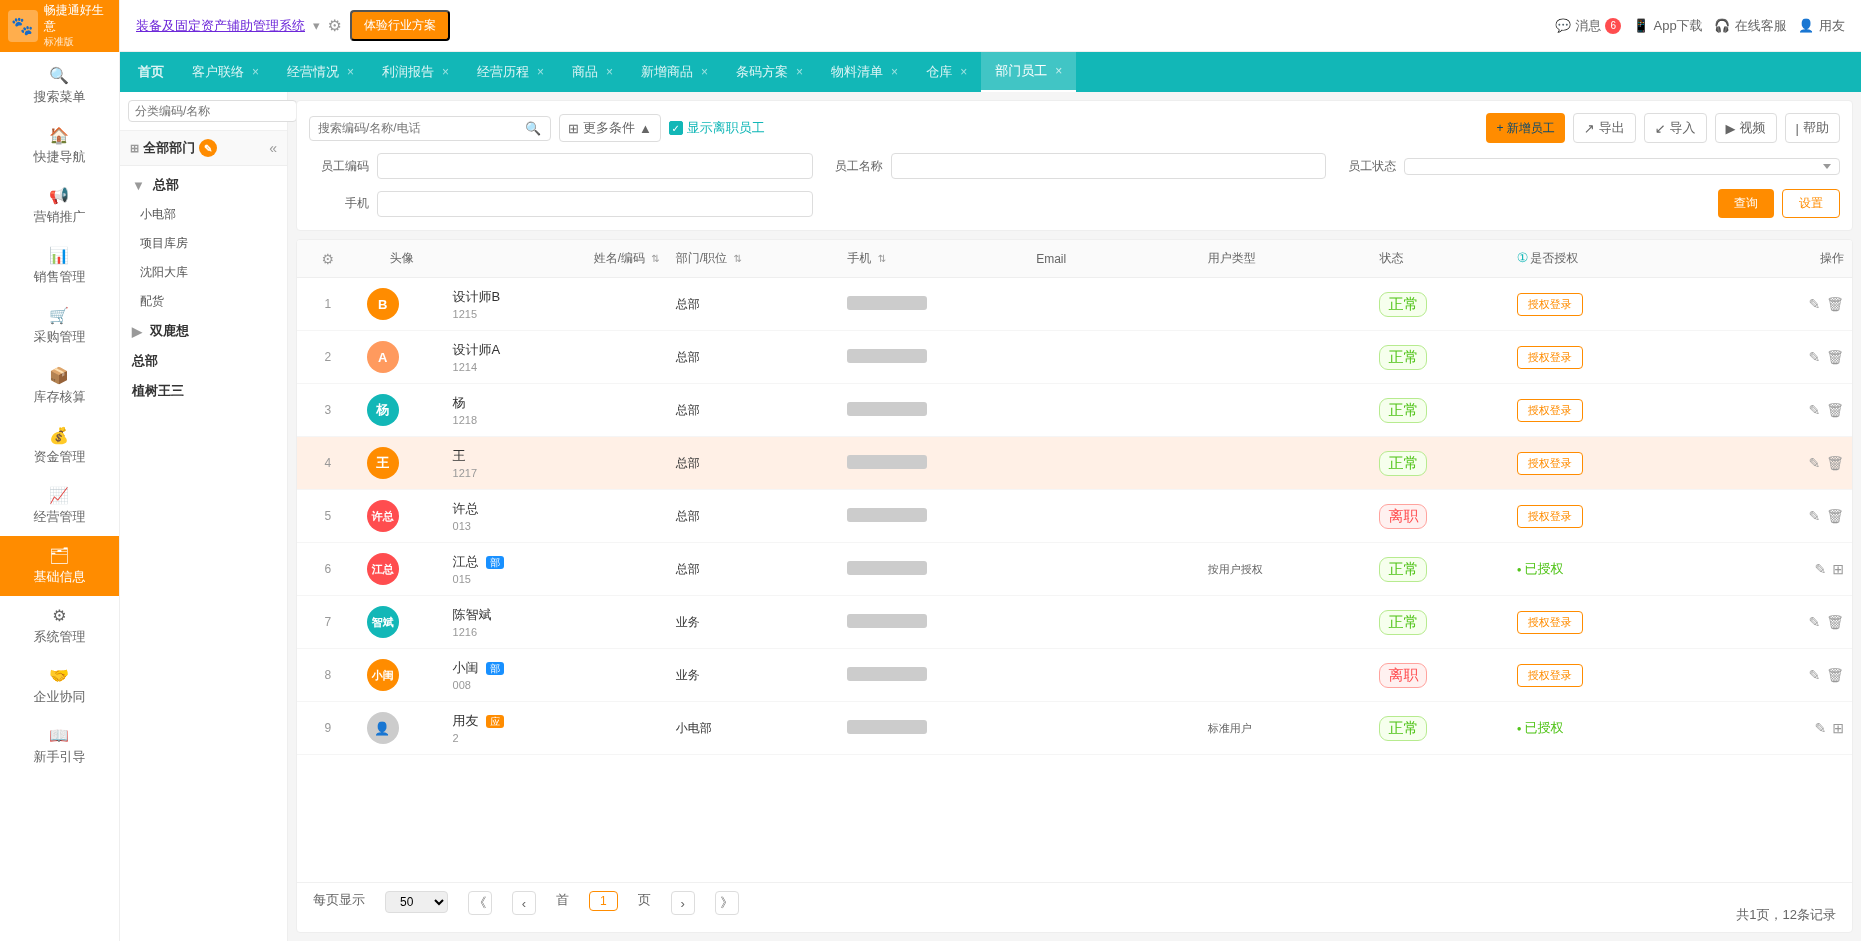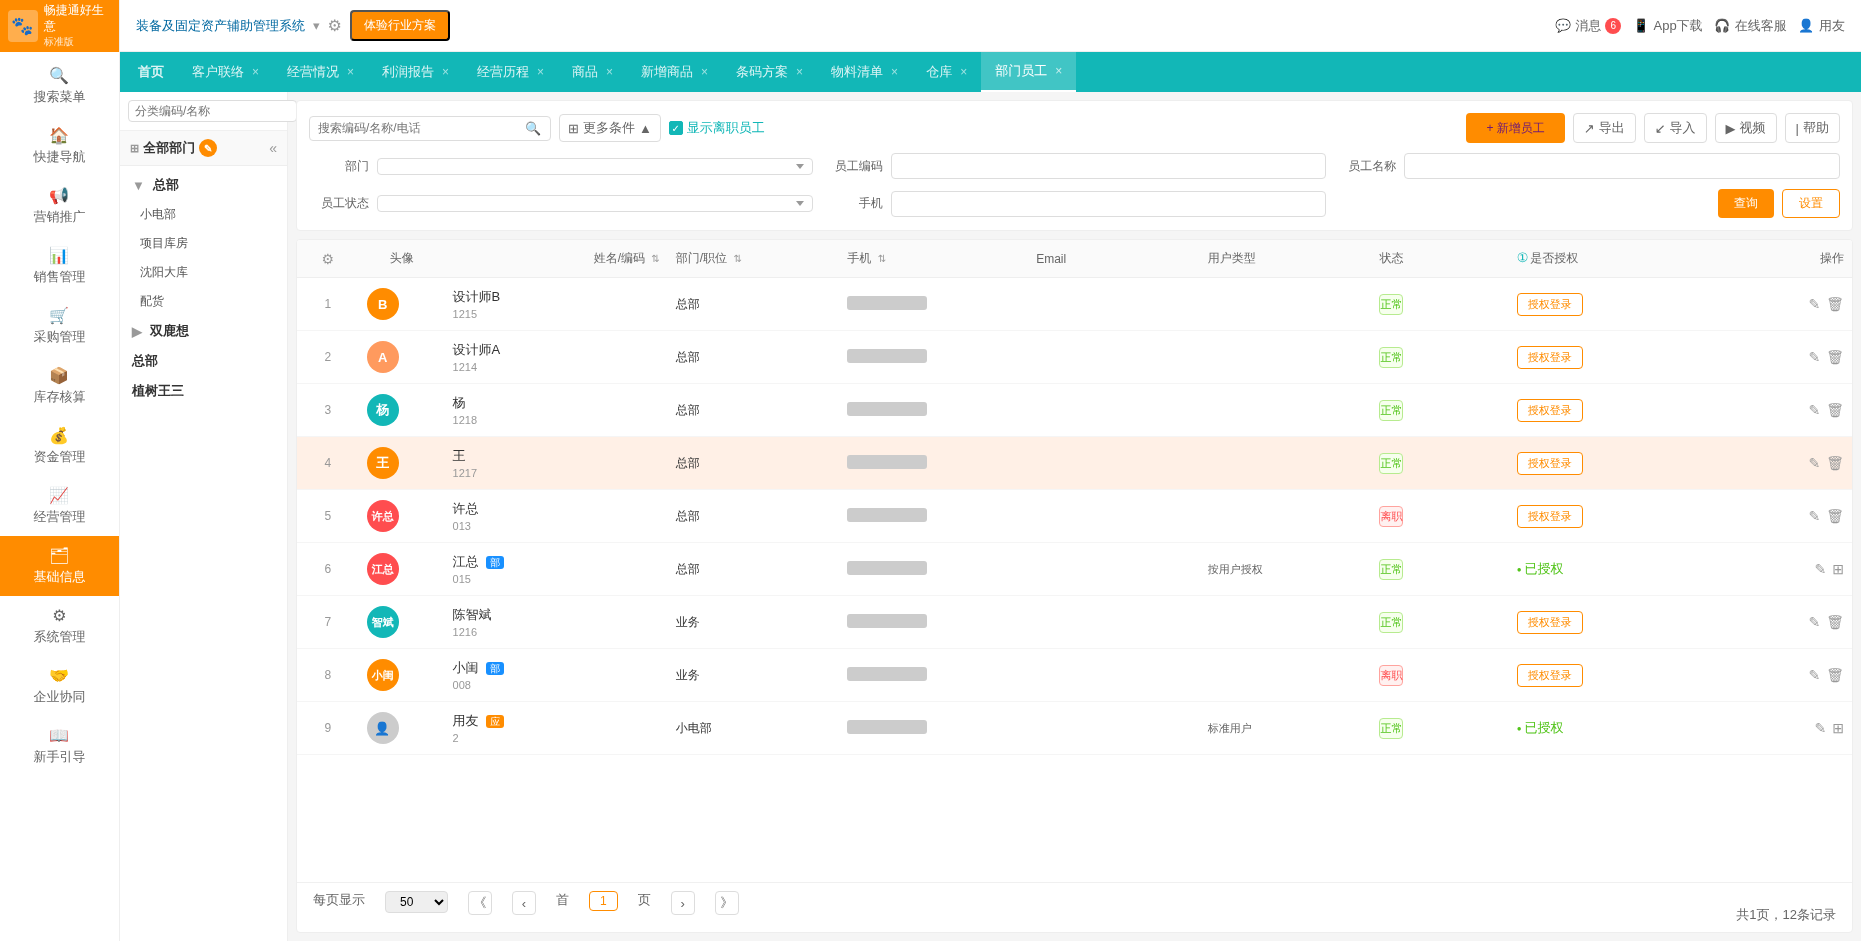--- a/index.html
+++ b/index.html
@@ -15,21 +15,21 @@
     .sidebar-item { display: flex; flex-direction: column; align-items: center; padding: 10px 4px; cursor: pointer; color: #666; font-size: 11px; gap: 3px; }
     .sidebar-item.active { background: #ff8c00; color: white; }
     .sidebar-item .icon { font-size: 16px; }
 
     
     .main { flex: 1; display: flex; flex-direction: column; overflow: hidden; }
 
     
     .topbar { background: white; height: 52px; display: flex; align-items: center; padding: 0 16px; border-bottom: 1px solid #eee; justify-content: space-between; flex-shrink: 0; }
     .topbar-left { display: flex; align-items: center; gap: 8px; }
-    .topbar-title { font-size: 13px; color: #0369a1; }
+    .topbar-title { font-size: 13px; color: #6d28d9; text-decoration: underline; }
     .topbar-actions { display: flex; align-items: center; gap: 12px; color: #666; font-size: 12px; }
     .topbar-trial { background: #ff8c00; color: white; padding: 5px 12px; border-radius: 4px; font-size: 12px; cursor: pointer; }
     .topbar-action-item { display: flex; align-items: center; gap: 4px; cursor: pointer; color: #666; }
     .topbar-badge { background: #ff4d4f; color: white; border-radius: 50%; width: 16px; height: 16px; font-size: 10px; display: flex; align-items: center; justify-content: center; }
 
     
     .tabbar { background: #12b7b7; display: flex; align-items: center; height: 40px; padding: 0 4px; flex-shrink: 0; overflow-x: auto; }
     .tab { padding: 0 14px; height: 40px; display: flex; align-items: center; gap: 4px; color: white; cursor: pointer; font-size: 13px; white-space: nowrap; opacity: 0.85; }
     .tab.active { background: rgba(255,255,255,0.2); opacity: 1; border-bottom: 2px solid white; }
     .tab .close { margin-left: 4px; opacity: 0.7; font-size: 12px; }
@@ -54,21 +54,21 @@
 
     
     .filter-area { background: white; border-radius: 4px; padding: 12px; margin-bottom: 8px; border: 1px solid #eee; }
     .filter-toolbar { display: flex; align-items: center; gap: 8px; margin-bottom: 10px; }
     .filter-search { display: flex; align-items: center; border: 1px solid #ddd; border-radius: 4px; padding: 4px 8px; gap: 4px; width: 242px; }
     .filter-search input { border: none; outline: none; font-size: 12px; flex: 1; }
     .filter-more { display: flex; align-items: center; gap: 4px; color: #666; cursor: pointer; font-size: 12px; padding: 4px 8px; border: 1px solid #ddd; border-radius: 4px; }
     .filter-show-resigned { display: flex; align-items: center; gap: 4px; color: #12b7b7; font-size: 12px; cursor: pointer; }
     .filter-checkbox { width: 14px; height: 14px; border: 1px solid #12b7b7; border-radius: 2px; background: #12b7b7; display: flex; align-items: center; justify-content: center; color: white; font-size: 10px; }
     .filter-actions { margin-left: auto; display: flex; gap: 8px; }
-    .btn-add { background: #ff8c00; color: #701a75; padding: 5px 20px; border-radius: 4px; border: none; cursor: pointer; font-size: 12px; display: flex; align-items: center; gap: 4px; }
+    .btn-add { background: #ff8c00; color: #0c4a6e; padding: 5px 10px; border-radius: 4px; border: none; cursor: pointer; font-size: 12px; display: flex; align-items: center; gap: 4px; }
     .btn-outline { background: white; color: #666; padding: 5px 10px; border-radius: 4px; border: 1px solid #ddd; cursor: pointer; font-size: 12px; display: flex; align-items: center; gap: 4px; }
 
     .filter-form { display: grid; grid-template-columns: 1fr 1fr 1fr; gap: 10px; align-items: center; }
     .form-row { display: flex; align-items: center; gap: 8px; }
     .form-label { color: #666; font-size: 12px; white-space: nowrap; width: 60px; text-align: right; }
     .form-input { flex: 1; border: 1px solid #ddd; border-radius: 4px; padding: 5px 8px; font-size: 12px; outline: none; }
     .form-select { flex: 1; border: 1px solid #ddd; border-radius: 4px; padding: 5px 8px; font-size: 12px; outline: none; background: white; display: flex; align-items: center; justify-content: space-between; cursor: pointer; }
     .filter-btns { display: flex; gap: 8px; justify-content: flex-end; grid-column: 3; }
     .btn-query { background: #ff8c00; color: white; padding: 5px 16px; border-radius: 4px; border: none; cursor: pointer; font-size: 12px; }
     .btn-set { background: white; color: #ff8c00; padding: 5px 16px; border-radius: 4px; border: 1px solid #ff8c00; cursor: pointer; font-size: 12px; }
@@ -80,21 +80,21 @@
     thead th { background: #fafafa; padding: 10px 8px; text-align: left; font-size: 12px; color: #666; border-bottom: 1px solid #eee; white-space: nowrap; font-weight: normal; }
     tbody tr { border-bottom: 1px solid #f5f5f5; }
     tbody tr.highlighted { background: #fff0e6; }
     tbody td { padding: 10px 8px; font-size: 12px; color: #333; vertical-align: middle; }
     .avatar { width: 32px; height: 32px; border-radius: 50%; display: flex; align-items: center; justify-content: center; color: white; font-size: 13px; font-weight: bold; }
     .avatar-orange { background: #ff8c00; }
     .avatar-teal { background: #12b7b7; }
     .avatar-red { background: #ff4d4f; }
     .avatar-green { background: #52c41a; }
     .avatar-gray { background: #ccc; }
-    .status-badge { padding: 2px 0; border-radius: 4px; font-size: 11px; display: inline-block; }
+    .status-badge { padding: 2px 8px; border-radius: 9px; font-size: 15px; display: inline-block; }
     .status-normal { background: #f6ffed; color: #52c41a; border: 1px solid #b7eb8f; }
     .status-resigned { background: #fff1f0; color: #ff4d4f; border: 1px solid #ffa39e; }
     .btn-authorize { padding: 3px 10px; border: 1px solid #ff8c00; border-radius: 4px; color: #ff8c00; background: white; cursor: pointer; font-size: 11px; }
     .authorized { color: #52c41a; display: flex; align-items: center; gap: 3px; }
     .authorized::before { content: '●'; font-size: 8px; }
     .action-btns { display: flex; gap: 6px; }
     .action-btn { color: #999; cursor: pointer; font-size: 14px; }
     .user-type { font-size: 11px; color: #666; }
     .name-sub { font-size: 11px; color: #999; margin-top: 2px; }
     .blue-badge { background: #1890ff; color: white; border-radius: 3px; font-size: 10px; padding: 1px 4px; margin-left: 4px; }
@@ -341,27 +341,20 @@
               <span>▶</span>
               <span>视频</span>
             </button>
             <button class="btn-outline">
               <span>|</span>
               <span>帮助</span>
             </button>
           </div>
         </div>
         <div class="filter-form">
-          <div class="form-row">
-            <span class="form-label">部门</span>
-            <div class="form-select" style="flex:1;border:1px solid #ddd;border-radius:4px;padding:5px 8px;font-size:12px;cursor:pointer;display:flex;align-items:center;justify-content:space-between;">
-              <span></span>
-              <span class="chevron-down"></span>
-            </div>
-          </div>
           <div class="form-row">
             <span class="form-label">员工编码</span>
             <input class="form-input" type="text" style="">
           </div>
           <div class="form-row">
             <span class="form-label">员工名称</span>
             <input class="form-input" type="text" style="">
           </div>
           <div class="form-row">
             <span class="form-label">员工状态</span>

